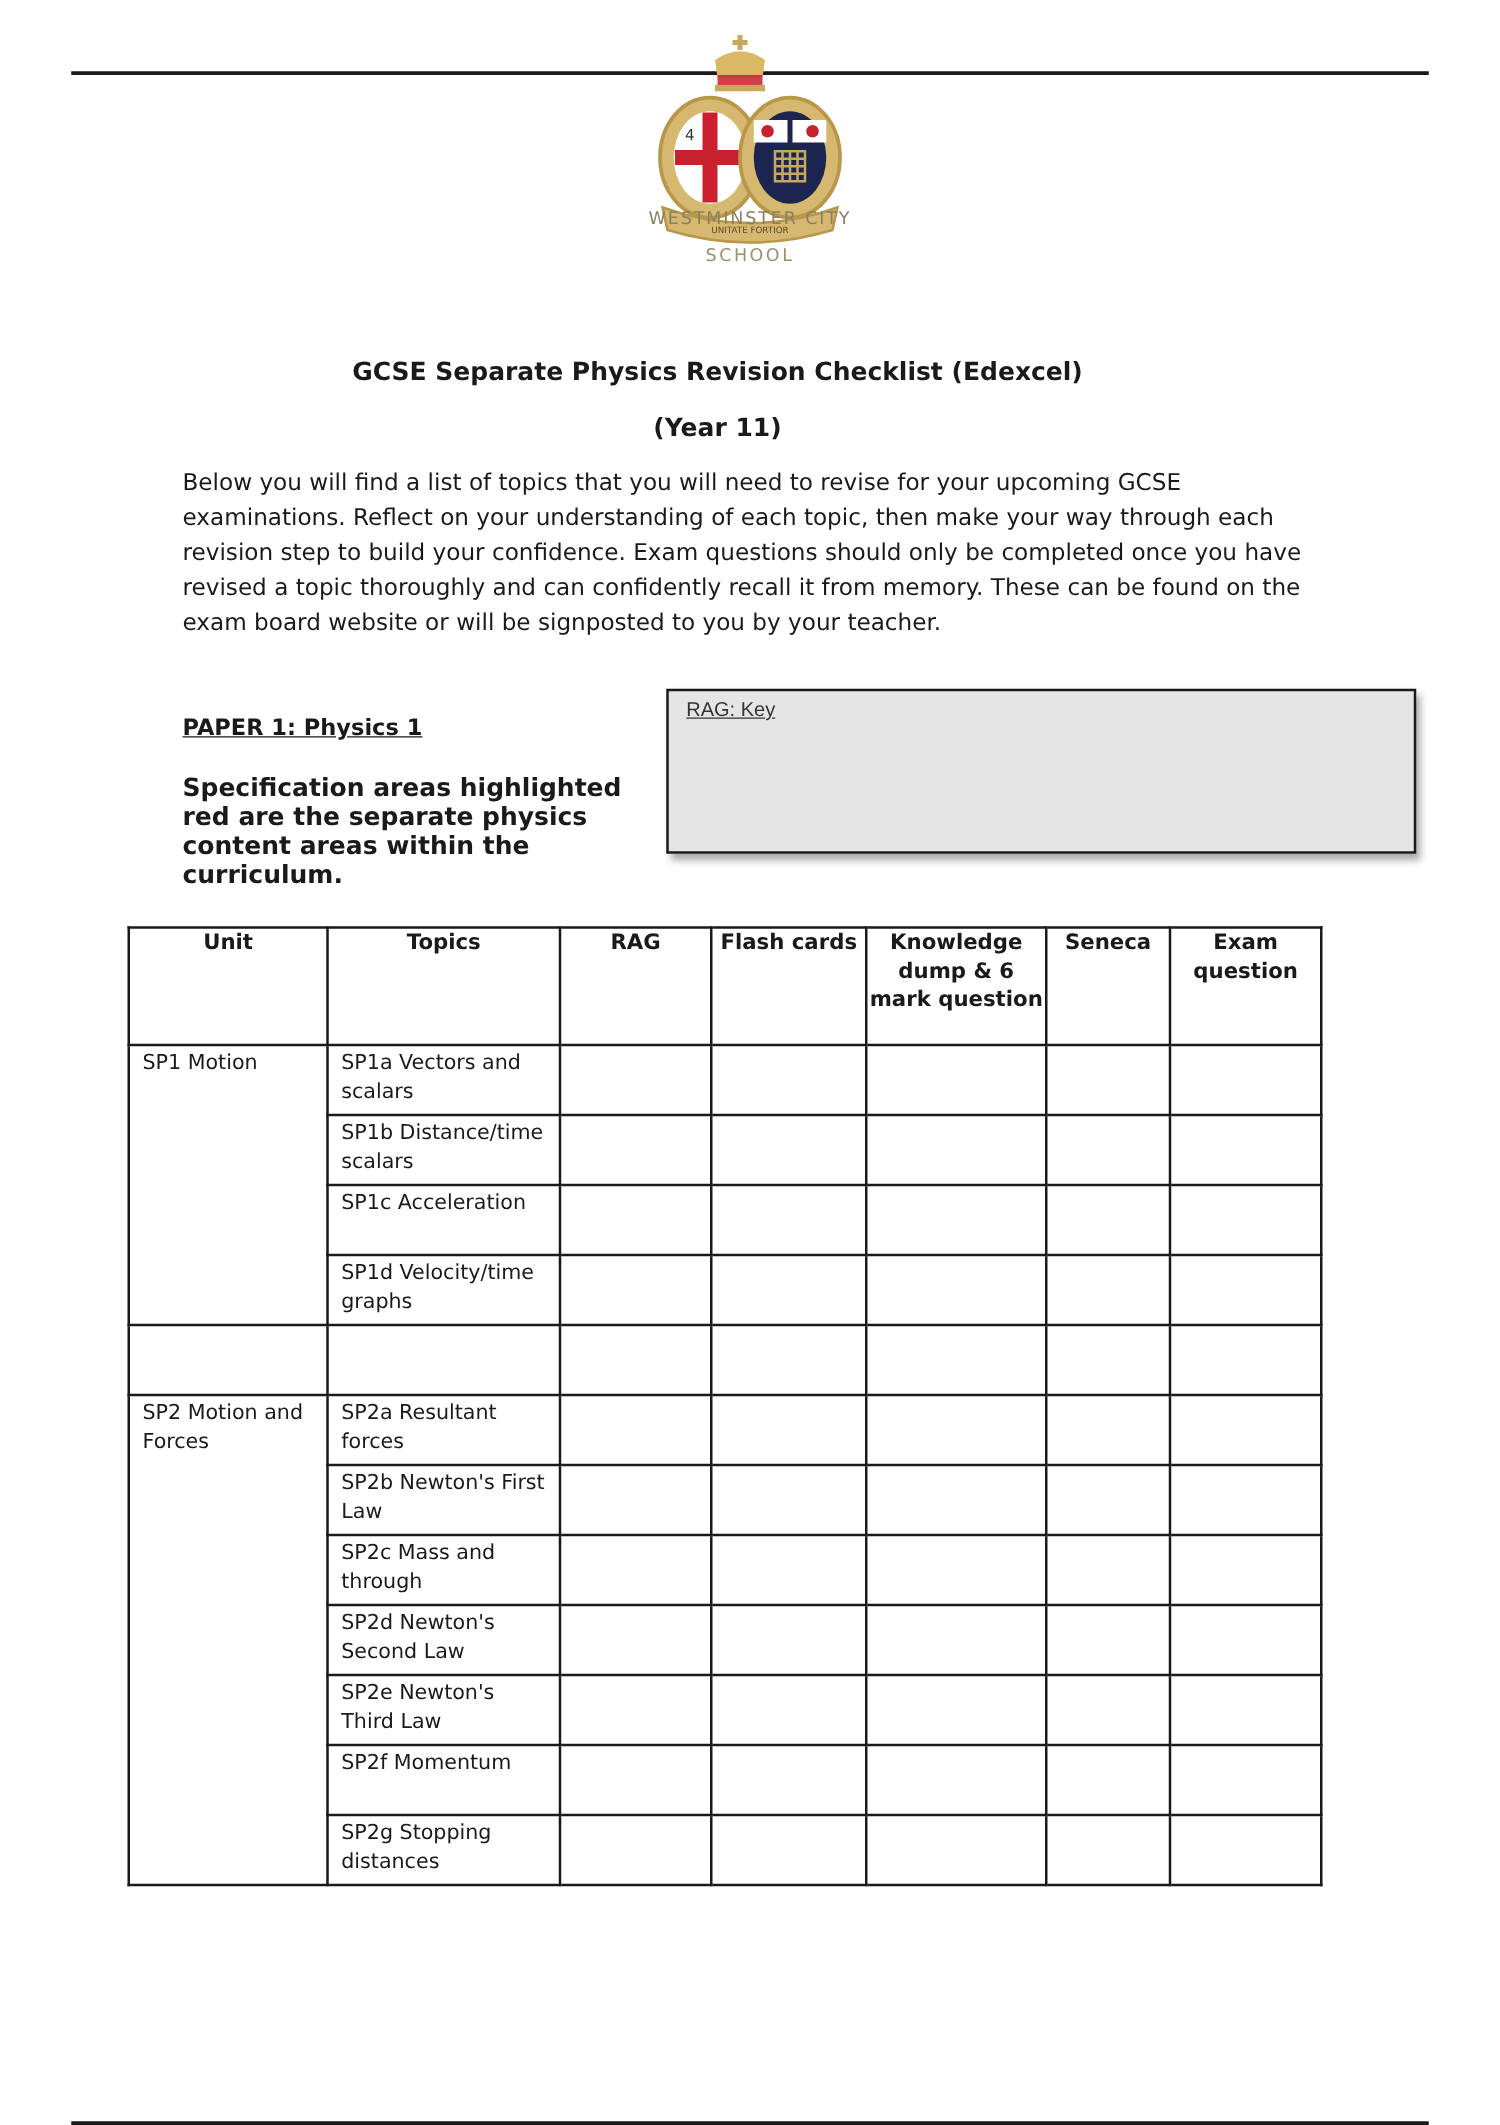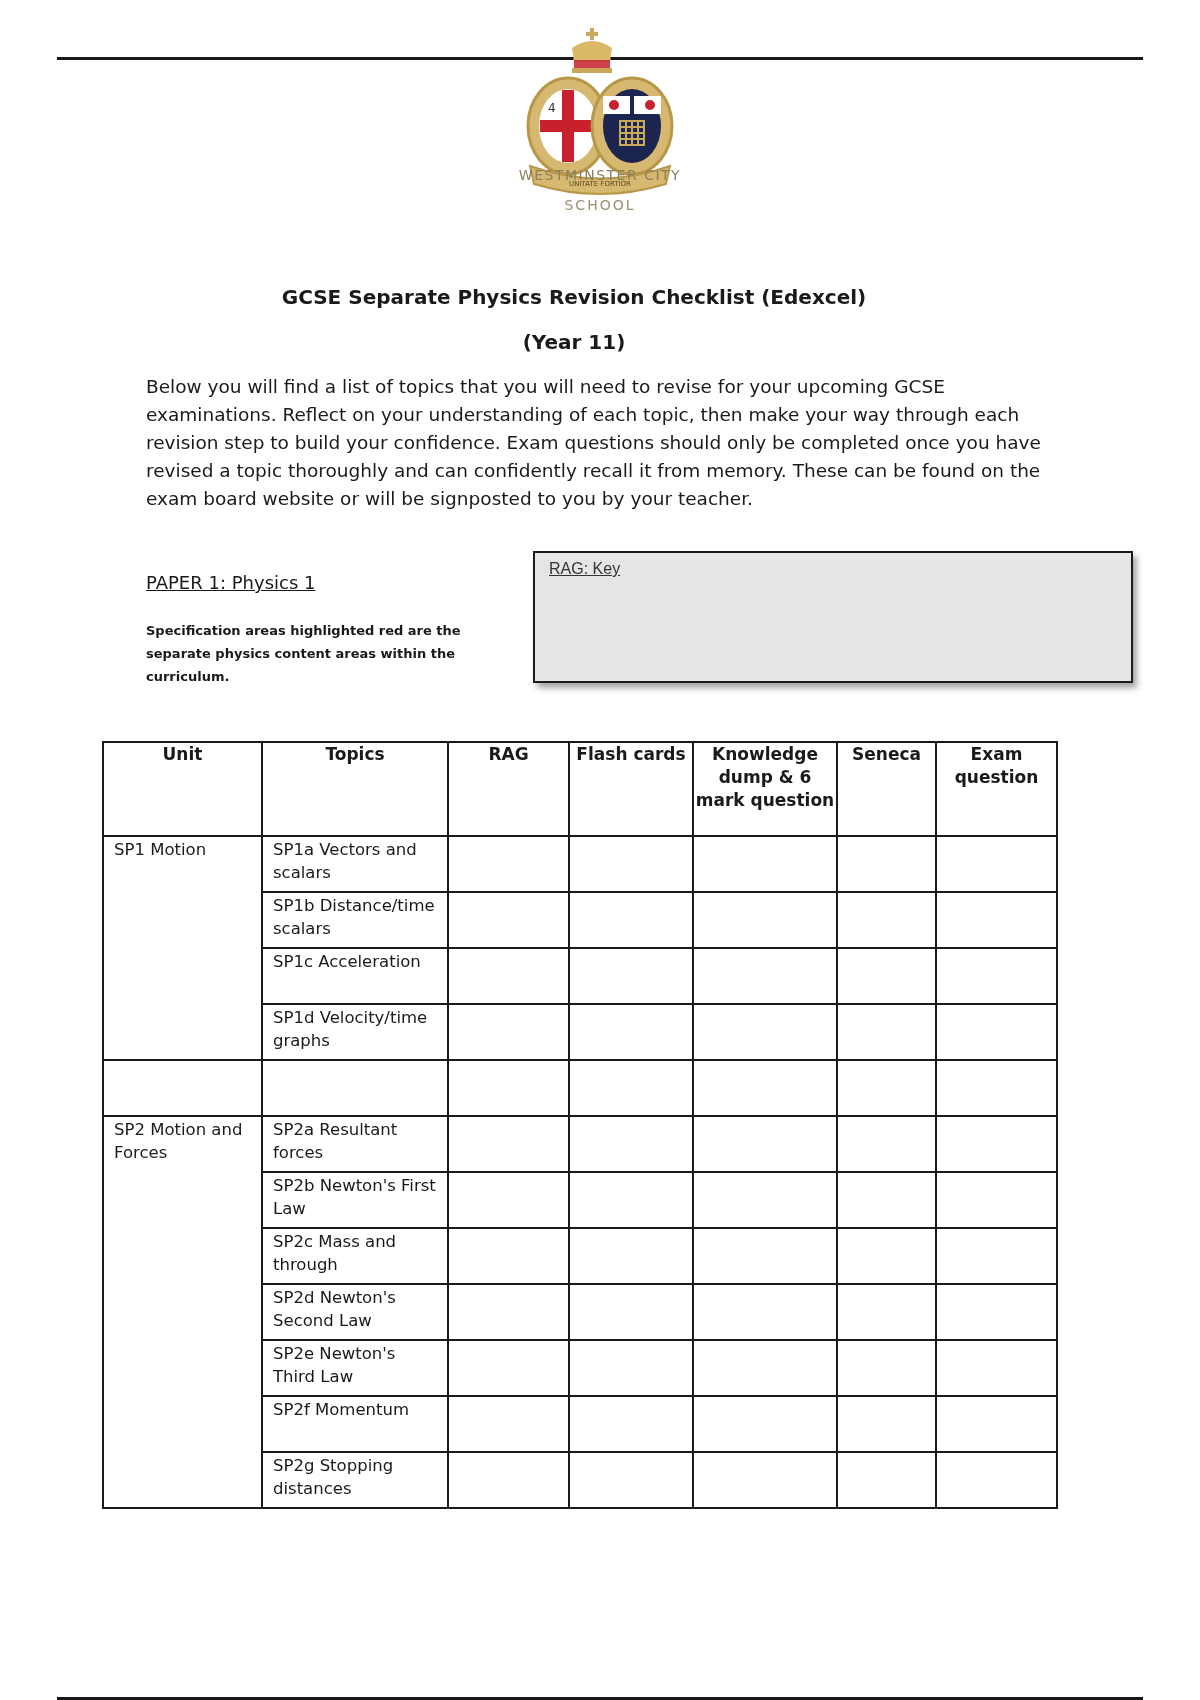--- a/index.html
+++ b/index.html
@@ -6,22 +6,22 @@
   body { width: 1200px; height: 1700px; position: relative; overflow: hidden;
          font-family: "DejaVu Sans", "Liberation Sans", sans-serif; color: #1a1a1a; }
   .rule { position: absolute; left: 57px; width: 1086px; height: 3px; background: #1a1a1a; }
   .logo { position: absolute; left: 510px; top: 26px; width: 180px; height: 190px; }
   .school-name { position: absolute; left: 470px; top: 167px; width: 260px; text-align: center;
                  font-family: "DejaVu Sans", sans-serif; font-weight: normal; font-size: 14px; letter-spacing: 1.5px; color: #8a8060; }
   .school-sub { position: absolute; left: 470px; top: 197px; width: 260px; text-align: center;
                 font-family: "DejaVu Sans", sans-serif; font-size: 14px; letter-spacing: 2px; color: #9a9070; }
   .title { position: absolute; left: 0; width: 1148px; text-align: center; font-weight: bold; font-size: 20px; }
   .intro { position: absolute; left: 146px; top: 373px; width: 920px; font-size: 18.5px; line-height: 28px; }
-  .paper-heading { position: absolute; left: 146px; top: 572px; font-weight: normal; font-size: 18px; text-decoration: underline; }
-  .spec-note { position: absolute; left: 146px; top: 619px; width: 380px; font-weight: bold; font-size: 13px; line-height: 23px; }
+  .paper-heading { position: absolute; left: 146px; top: 572px; font-weight: bold; font-size: 18px; text-decoration: underline; }
+  .spec-note { position: absolute; left: 146px; top: 619px; width: 380px; font-weight: bold; font-size: 20px; line-height: 23px; }
   .rag-key { position: absolute; left: 533px; top: 551px; width: 596px; height: 128px; border: 2px solid #1a1a1a;
              box-shadow: 4px 5px 6px rgba(0,0,0,0.35); background: #e5e5e5;
              font-family: "Liberation Sans", sans-serif; font-size: 16px; color: #333; }
   .rag-key .key-title { position: absolute; left: 14px; top: 7px; text-decoration: underline; font-size: 16px; }
   .rag-key ul { position: absolute; left: 48px; top: 30px; margin: 0; padding: 0 0 0 18px; }
   .rag-key li { height: 28px; line-height: 28px; list-style: disc; letter-spacing: -0.3px; }
   table.checklist { position: absolute; left: 102px; top: 741px; border-collapse: collapse; table-layout: fixed; }
   table.checklist th, table.checklist td { border: 2px solid #1a1a1a; vertical-align: top; padding: 0; }
   table.checklist th { font-weight: bold; font-size: 17px; line-height: 23px; text-align: center; height: 92px; }
   table.checklist td { height: 54px; font-size: 16.5px; line-height: 23px; }

